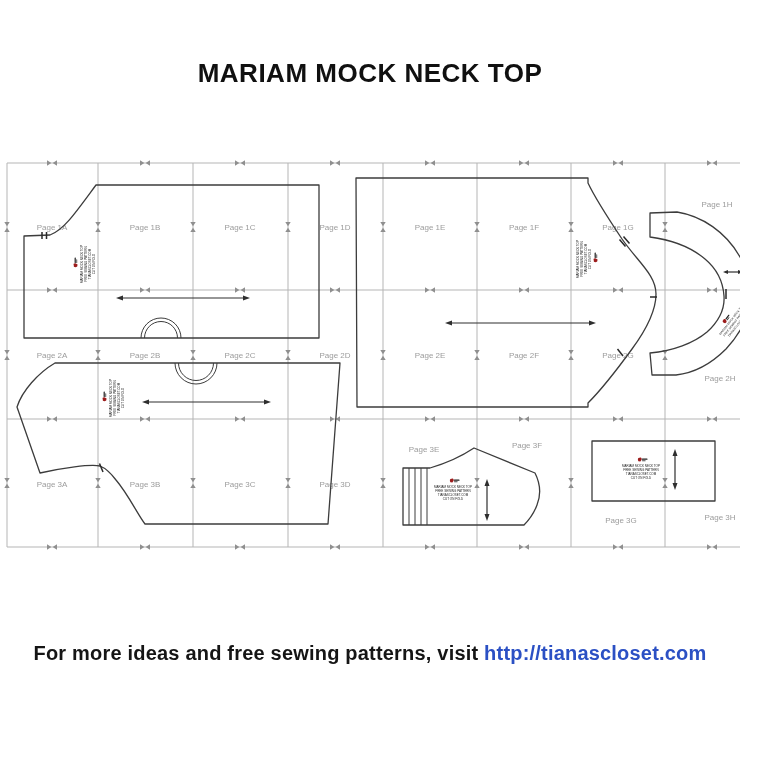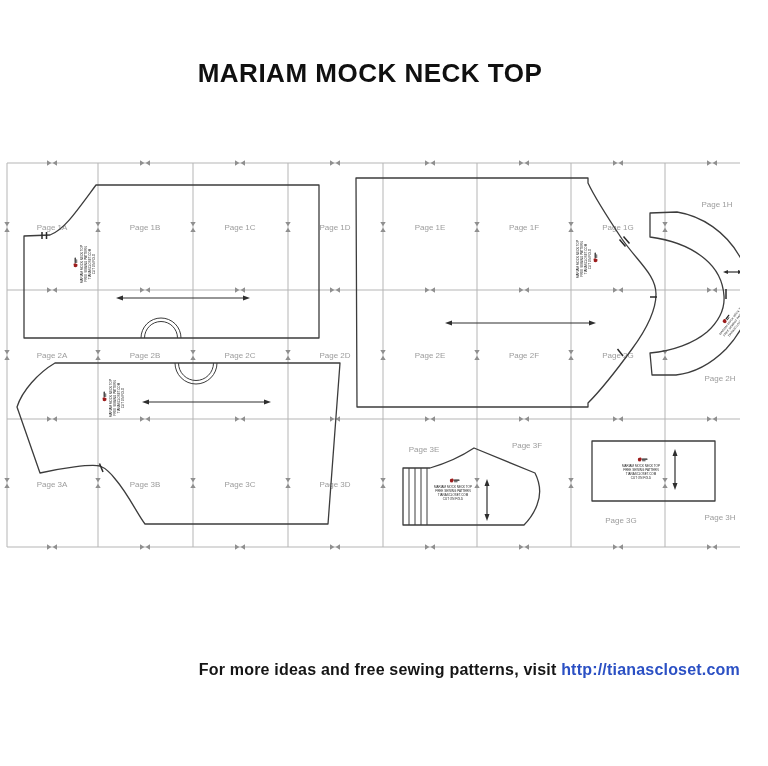--- a/index.html
+++ b/index.html
@@ -5,22 +5,22 @@
   html,body{margin:0;padding:0;background:#ffffff;}
   .page{
     position:relative;width:740px;height:766px;background:#ffffff;overflow:hidden;
     font-family:"Liberation Sans",sans-serif;
   }
   .title{
     position:absolute;top:58px;left:0;right:0;text-align:center;
     font-weight:bold;font-size:26px;letter-spacing:0.5px;color:#101010;
   }
   .footer{
-    position:absolute;top:661px;left:0;right:0;text-align:right;
-    font-weight:bold;font-size:16px;color:#151515;letter-spacing:0.2px;
+    position:absolute;top:642px;left:0;right:0;text-align:center;
+    font-weight:bold;font-size:20px;color:#151515;letter-spacing:0.2px;
   }
   .footer .link{color:#2b50c4;}
   svg{position:absolute;top:0;left:0;}
   .gridline{stroke:#b5b5b5;stroke-width:1;fill:none;}
   .plabel{fill:#9c9c9c;font-size:8px;text-anchor:middle;font-family:"Liberation Sans",sans-serif;}
   .piece{stroke:#3c3c3c;stroke-width:1.3;fill:none;stroke-linejoin:round;}
   .thin{stroke:#3c3c3c;stroke-width:1;fill:none;}
   .grain{stroke:#2e2e2e;stroke-width:1.2;fill:none;}
   .ghead{fill:#2e2e2e;stroke:none;}
   .notch{stroke:#2a2a2a;stroke-width:1.5;fill:none;}

